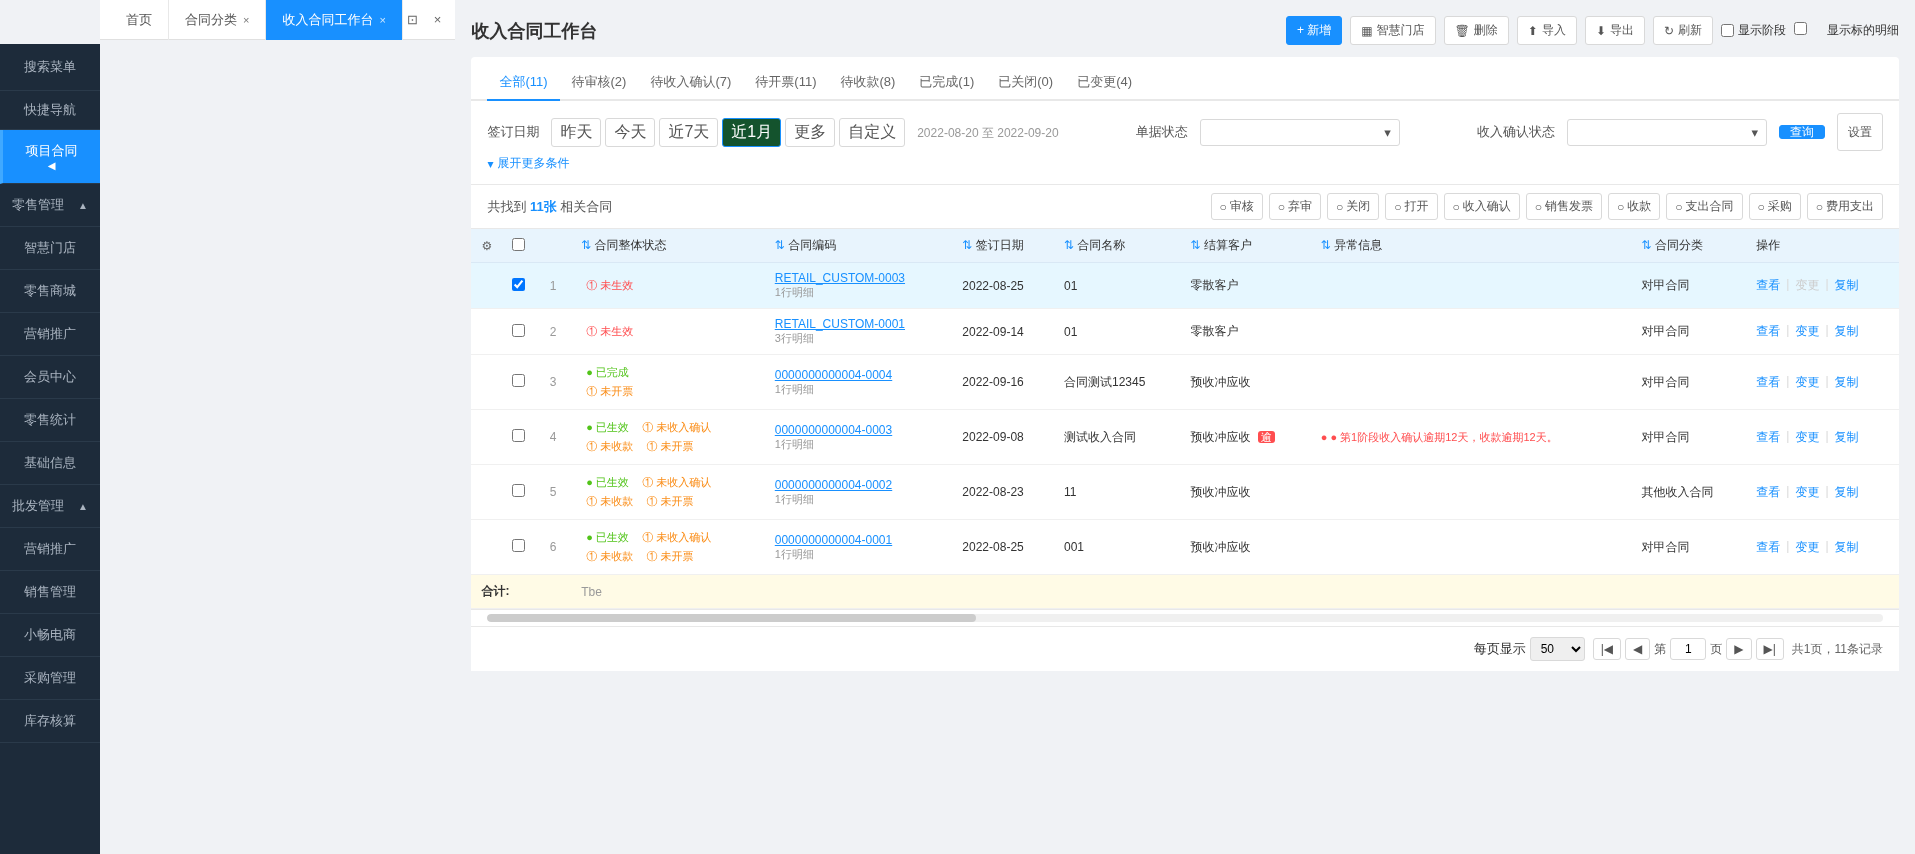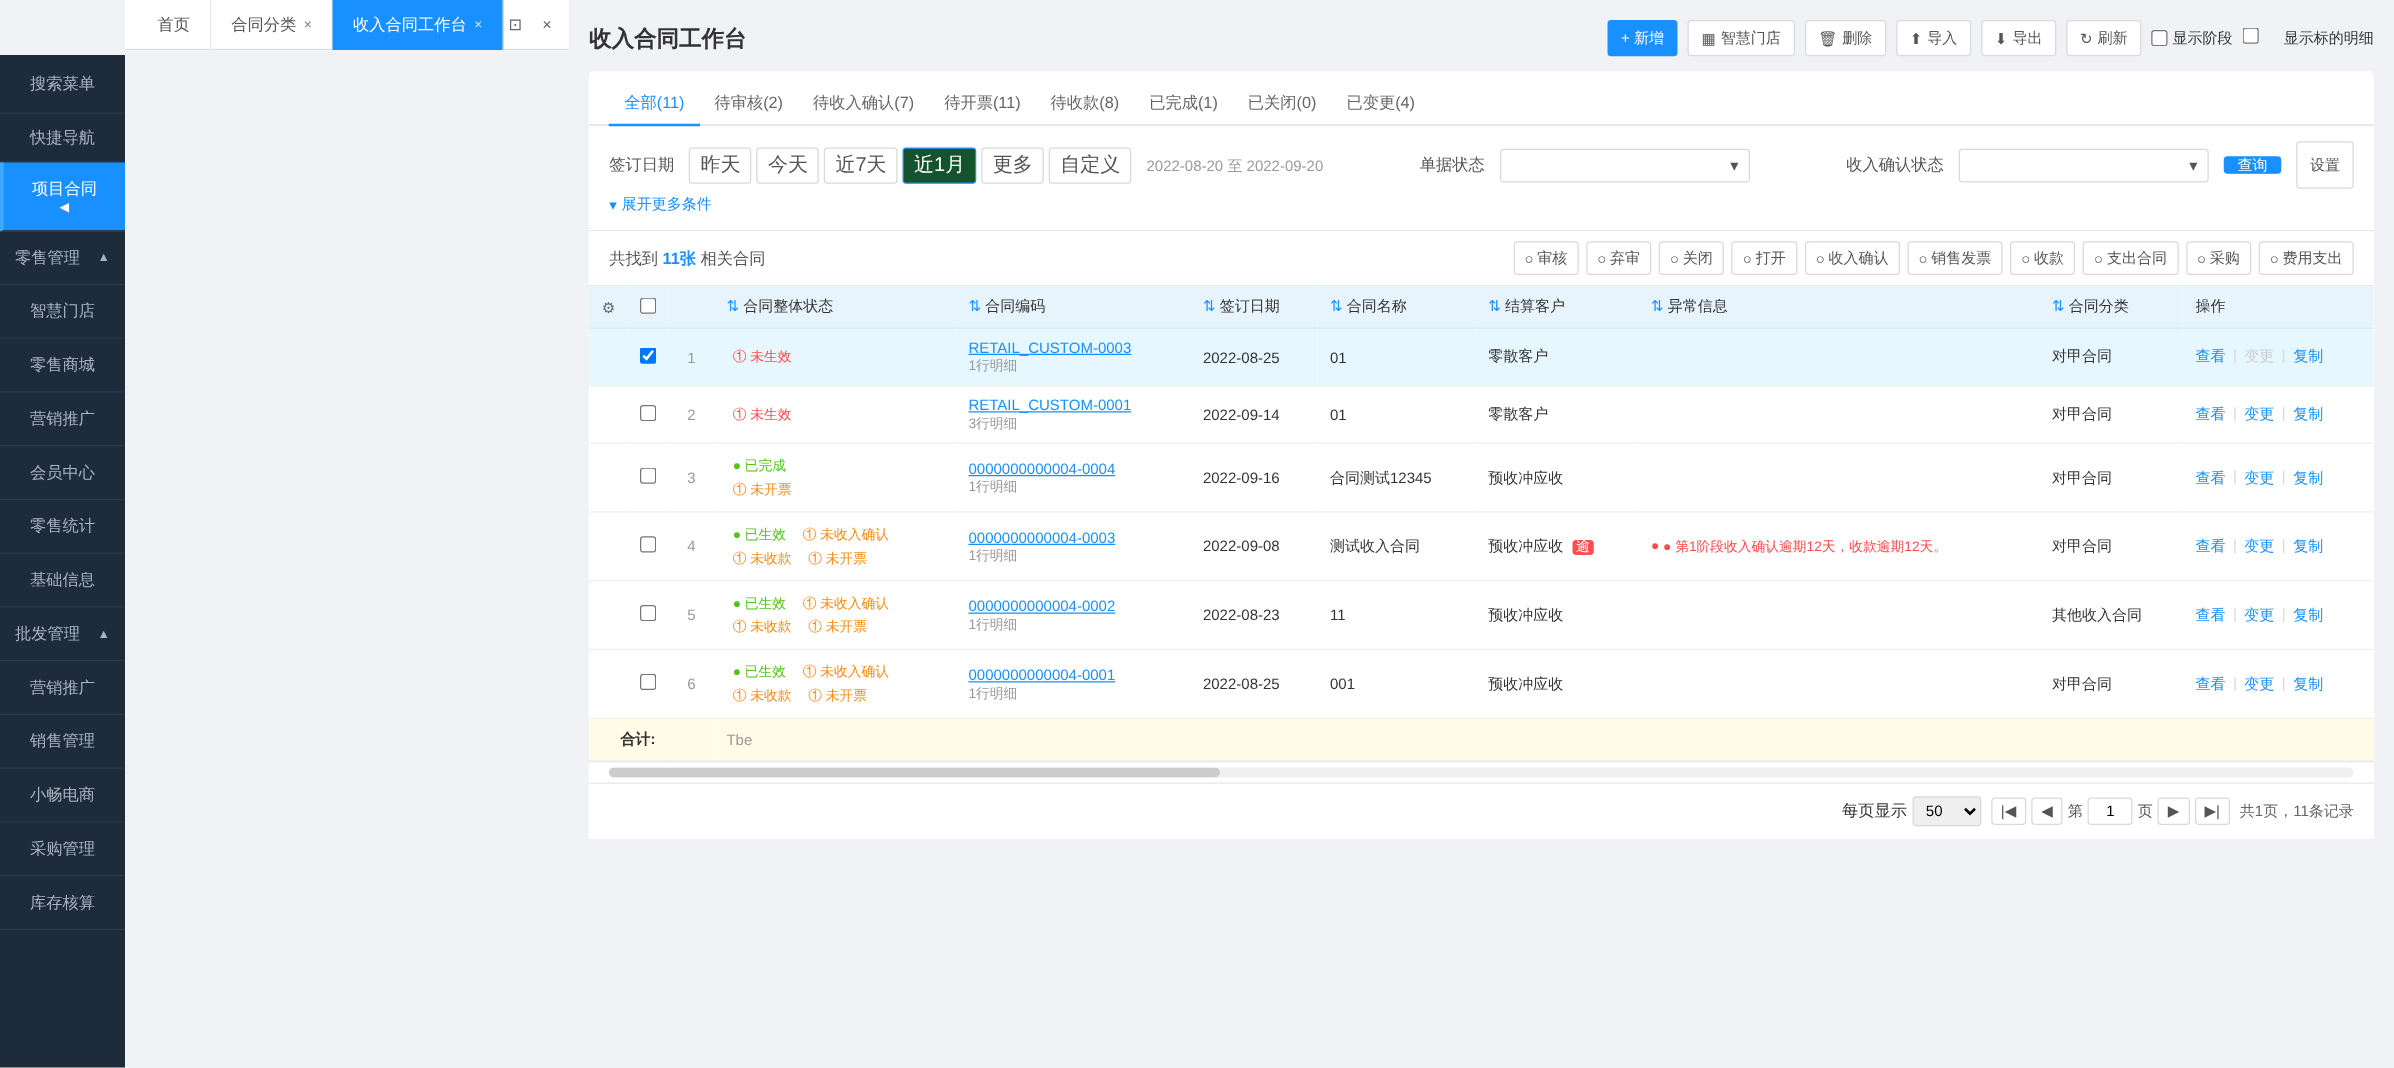--- a/index.html
+++ b/index.html
@@ -489,21 +489,21 @@
                 <span class="action-link">查看</span>
                 <span class="action-sep">|</span>
                 <span class="action-link">变更</span>
                 <span class="action-sep">|</span>
                 <span class="action-link">复制</span>
               </div>
             </td>
           </tr>
 
           <tr class="subtotal-row">
-            <td colspan="3" style="font-weight:bold;padding:8px 25px;">合计:</td>
+            <td colspan="3" style="font-weight:bold;padding:8px 10px;">合计:</td>
             <td colspan="8">
               <span style="color:#999;font-size:12px;">Tbe</span>
             </td>
           </tr>
         </tbody>
       </table>
     </div>
 
     <div style="background:#fff;padding:4px 0;border-top:1px solid #e8e8e8;">
       <div style="margin:0 16px;height:8px;background:#f0f0f0;border-radius:4px;overflow:hidden;">

